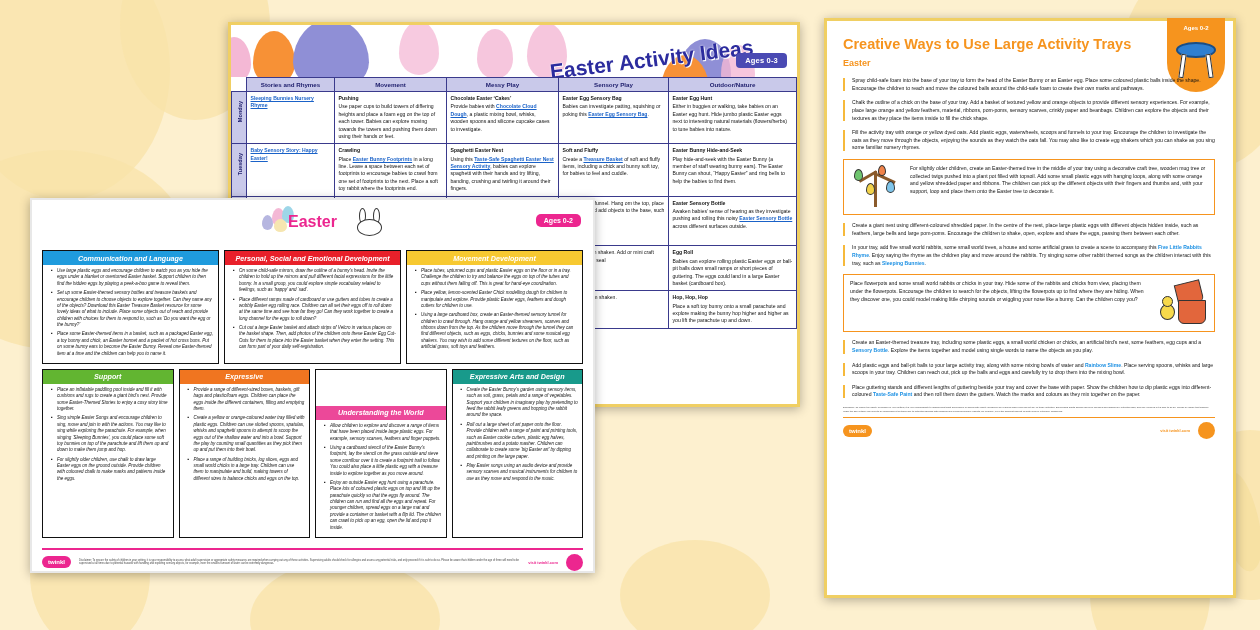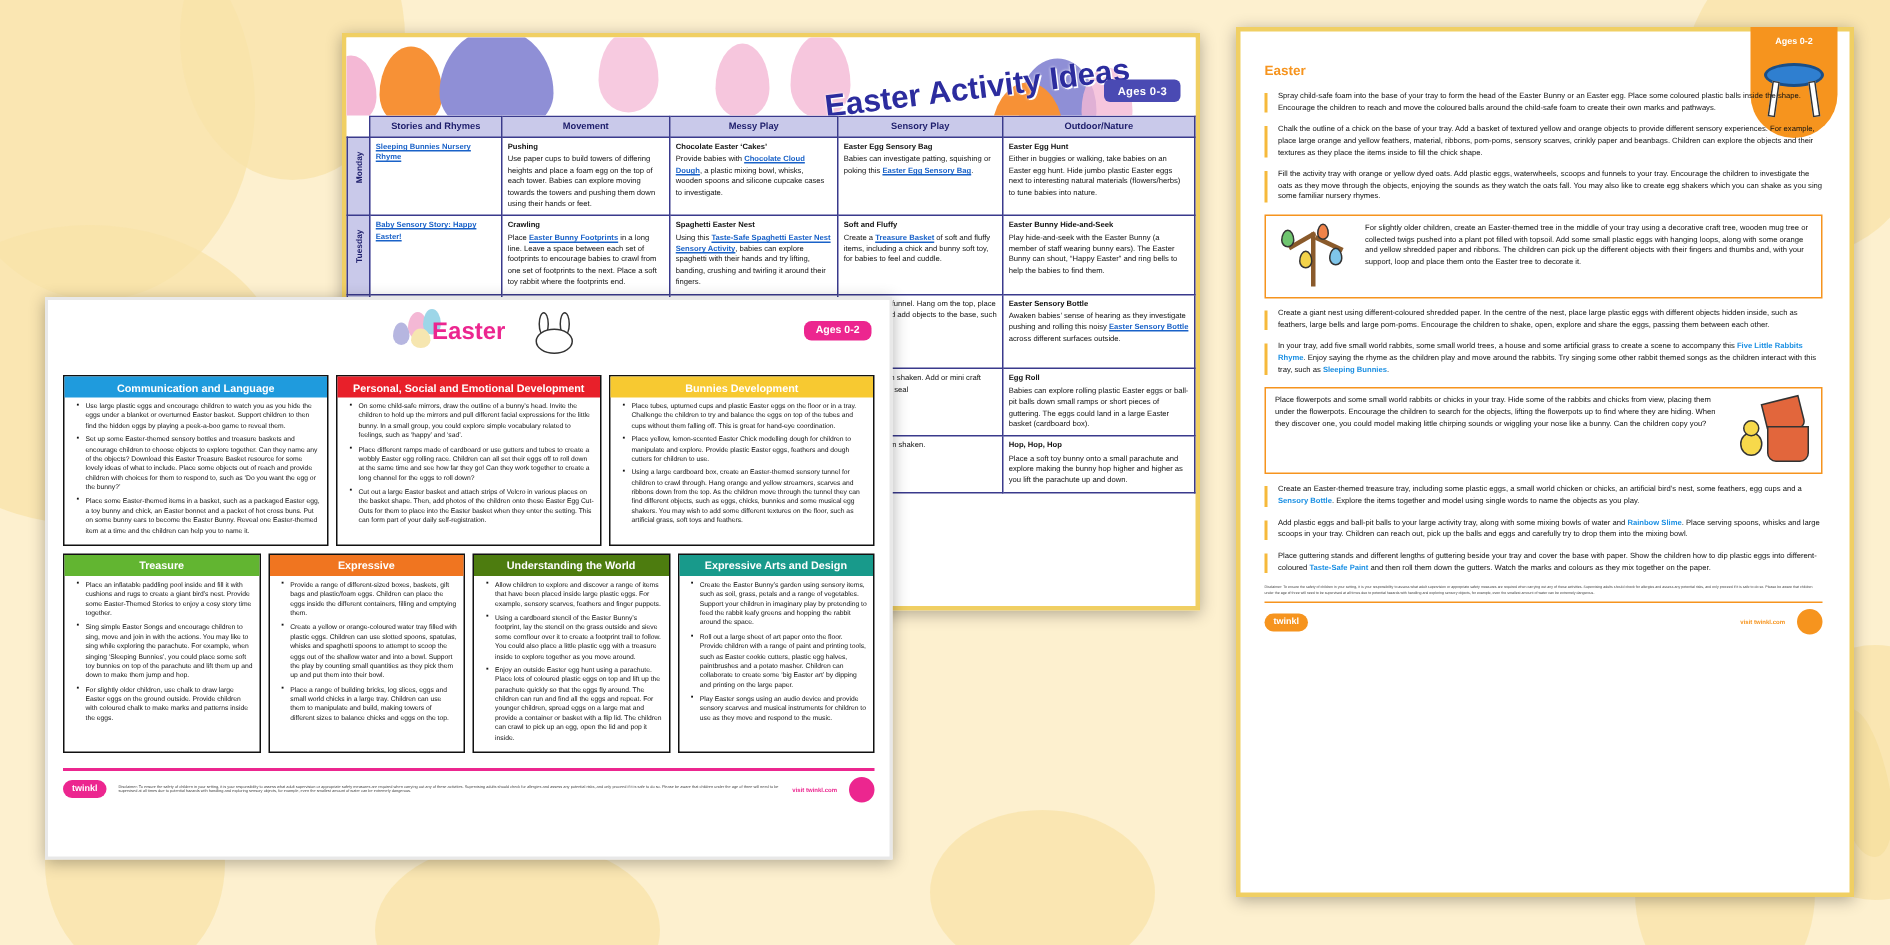--- a/index.html
+++ b/index.html
@@ -62,34 +62,34 @@
   
   #sheetB { left:30px; top:198px; width:565px; height:375px; border:2px solid #e8e8e8; z-index:4; }
   .bTop { position:relative; height:46px; }
   .bTitle { position:absolute; left:50%; top:13px; transform:translateX(-50%);
             color:#ec268f; font-size:16px; font-weight:bold; }
   .ageBadgePink {
     position:absolute; right:12px; top:14px;
     background:#ec268f; color:#fff; font-size:7px; font-weight:bold;
     padding:3px 8px; border-radius:5px;
   }
-  .bGrid { display:flex; flex-direction:column; gap:5px; padding:4px 10px; }
+  .bGrid { display:flex; flex-direction:column; gap:5px; padding:4px 10px;font-style:italic; }
   .bRow { display:flex; gap:5px; }
   .bCol { flex:1; border:1px solid #111; display:flex; flex-direction:column; background:#fff; }
   .bColHead { color:#fff; font-size:7.2px; font-weight:bold; text-align:center; padding:2.5px 2px; }
   .bColBody { padding:3px 4px 3px 3px; font-size:4.5px; line-height:1.42; color:#111; }
   .bColBody ul { margin:0; padding-left:6px; list-style:none; }
   .bColBody li { position:relative; padding-left:5px; margin-bottom:3px; }
   .bColBody li:before { content:"▪"; position:absolute; left:-1px; top:-1px; font-size:5px; }
   .hdCL { background:#1f9bdd; }
   .hdPS { background:#e8202a;text-align:center; }
   .hdPD { background:#f7c931; color:#fff; }
   .hdLit { background:#62b531; }
   .hdMat { background:#f07520; }
-  .hdUW  { background:#4d7c0f; }
+  .hdUW  { background:#ec4899;margin-top:36px; }
   .hdEAD { background:#189a8b;text-align:center; }
   .bFoot { border-top:2px solid #ec268f; margin:6px 10px 0; padding-top:4px; display:flex; align-items:center; gap:8px;}
   .discl { font-size:2.6px; color:#444; line-height:1.45; flex:1; }
   .twinklLogo { background:#ec268f; color:#fff; font-size:6px; font-weight:bold;
                 padding:3px 6px; border-radius:8px; }
   .visitUrl { font-size:4px; color:#ec268f; font-weight:bold; }
   .roundMark { width:17px; height:17px; border-radius:50%; background:#ec268f; }
 
   
   #sheetC { left:824px; top:18px; width:412px; height:580px; border:3px solid #f0cf63; z-index:3; }
@@ -297,34 +297,34 @@
         <div class="bColHead hdPS">Personal, Social and Emotional Development</div>
         <div class="bColBody">
           <ul>
             <li>On some child-safe mirrors, draw the outline of a bunny’s head. Invite the children to hold up the mirrors and pull different facial expressions for the little bunny. In a small group, you could explore simple vocabulary related to feelings, such as ‘happy’ and ‘sad’.</li>
             <li>Place different ramps made of cardboard or use gutters and tubes to create a wobbly Easter egg rolling race. Children can all set their eggs off to roll down at the same time and see how far they go! Can they work together to create a long channel for the eggs to roll down?</li>
             <li>Cut out a large Easter basket and attach strips of Velcro in various places on the basket shape. Then, add photos of the children onto these Easter Egg Cut-Outs for them to place into the Easter basket when they enter the setting. This can form part of your daily self-registration.</li>
           </ul>
         </div>
       </div>
       <div class="bCol">
-        <div class="bColHead hdPD">Bunnies Development</div>
+        <div class="bColHead hdPD">Movement Development</div>
         <div class="bColBody">
           <ul>
             <li>Place tubes, upturned cups and plastic Easter eggs on the floor or in a tray. Challenge the children to try and balance the eggs on top of the tubes and cups without them falling off. This is great for hand-eye coordination.</li>
             <li>Place yellow, lemon-scented Easter Chick modelling dough for children to manipulate and explore. Provide plastic Easter eggs, feathers and dough cutters for children to use.</li>
             <li>Using a large cardboard box, create an Easter-themed sensory tunnel for children to crawl through. Hang orange and yellow streamers, scarves and ribbons down from the top. As the children move through the tunnel they can find different objects, such as eggs, chicks, bunnies and some musical egg shakers. You may wish to add some different textures on the floor, such as artificial grass, soft toys and feathers.</li>
           </ul>
         </div>
       </div>
     </div>
 
     <div class="bRow">
       <div class="bCol">
-        <div class="bColHead hdLit">Treasure</div>
+        <div class="bColHead hdLit">Support</div>
         <div class="bColBody">
           <ul>
             <li>Place an inflatable paddling pool inside and fill it with cushions and rugs to create a giant bird’s nest. Provide some Easter-Themed Stories to enjoy a cosy story time together.</li>
             <li>Sing simple Easter Songs and encourage children to sing, move and join in with the actions. You may like to sing while exploring the parachute. For example, when singing ‘Sleeping Bunnies’, you could place some soft toy bunnies on top of the parachute and lift them up and down to make them jump and hop.</li>
             <li>For slightly older children, use chalk to draw large Easter eggs on the ground outside. Provide children with coloured chalk to make marks and patterns inside the eggs.</li>
           </ul>
         </div>
       </div>
       <div class="bCol">
         <div class="bColHead hdMat">Expressive</div>
@@ -371,20 +371,21 @@
   <div class="cInner">
     <div class="trayBadge">
       <div class="agesTxt">Ages 0-2</div>
       <div style="position:absolute;left:9px;top:24px;width:40px;height:40px;">
         <div style="position:absolute;left:0;top:0;width:40px;height:16px;background:#2f7fd0;border:2px solid #1a4e86;border-radius:50%;"></div>
         <div style="position:absolute;left:4px;top:12px;width:5px;height:24px;background:#fff;border:1px solid #333;transform:rotate(8deg);"></div>
         <div style="position:absolute;left:31px;top:12px;width:5px;height:24px;background:#fff;border:1px solid #333;transform:rotate(-8deg);"></div>
       </div>
     </div>
 
+    <div class="cTitle">Creative Ways to Use Large Activity Trays</div>
     <div class="cSub">Easter</div>
 
     <div class="cBody">
       <div class="para">Spray child-safe foam into the base of your tray to form the head of the Easter Bunny or an Easter egg. Place some coloured plastic balls inside the shape. Encourage the children to reach and move the coloured balls around the child-safe foam to create their own marks and pathways.</div>
       <div class="para">Chalk the outline of a chick on the base of your tray. Add a basket of textured yellow and orange objects to provide different sensory experiences. For example, place large orange and yellow feathers, material, ribbons, pom-poms, sensory scarves, crinkly paper and beanbags. Children can explore the objects and their textures as they place the items inside to fill the chick shape.</div>
       <div class="para">Fill the activity tray with orange or yellow dyed oats. Add plastic eggs, waterwheels, scoops and funnels to your tray. Encourage the children to investigate the oats as they move through the objects, enjoying the sounds as they watch the oats fall. You may also like to create egg shakers which you can shake as you sing some familiar nursery rhymes.</div>
 
       <div class="boxed">
         <div style="width:54px;height:44px;position:relative;flex:none;">
           <div style="position:absolute;left:24px;top:6px;width:3px;height:36px;background:#8a5a2b;"></div>

